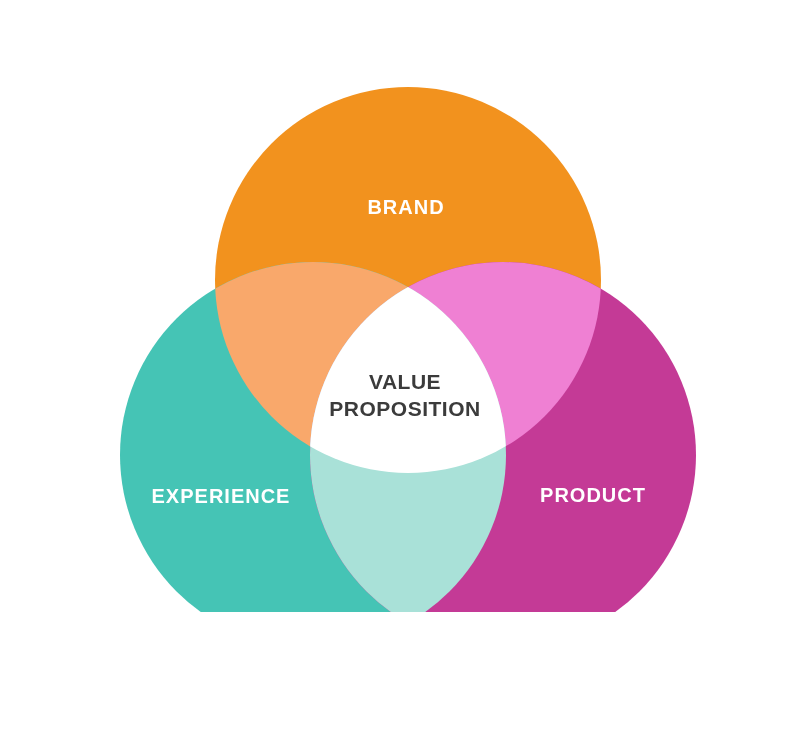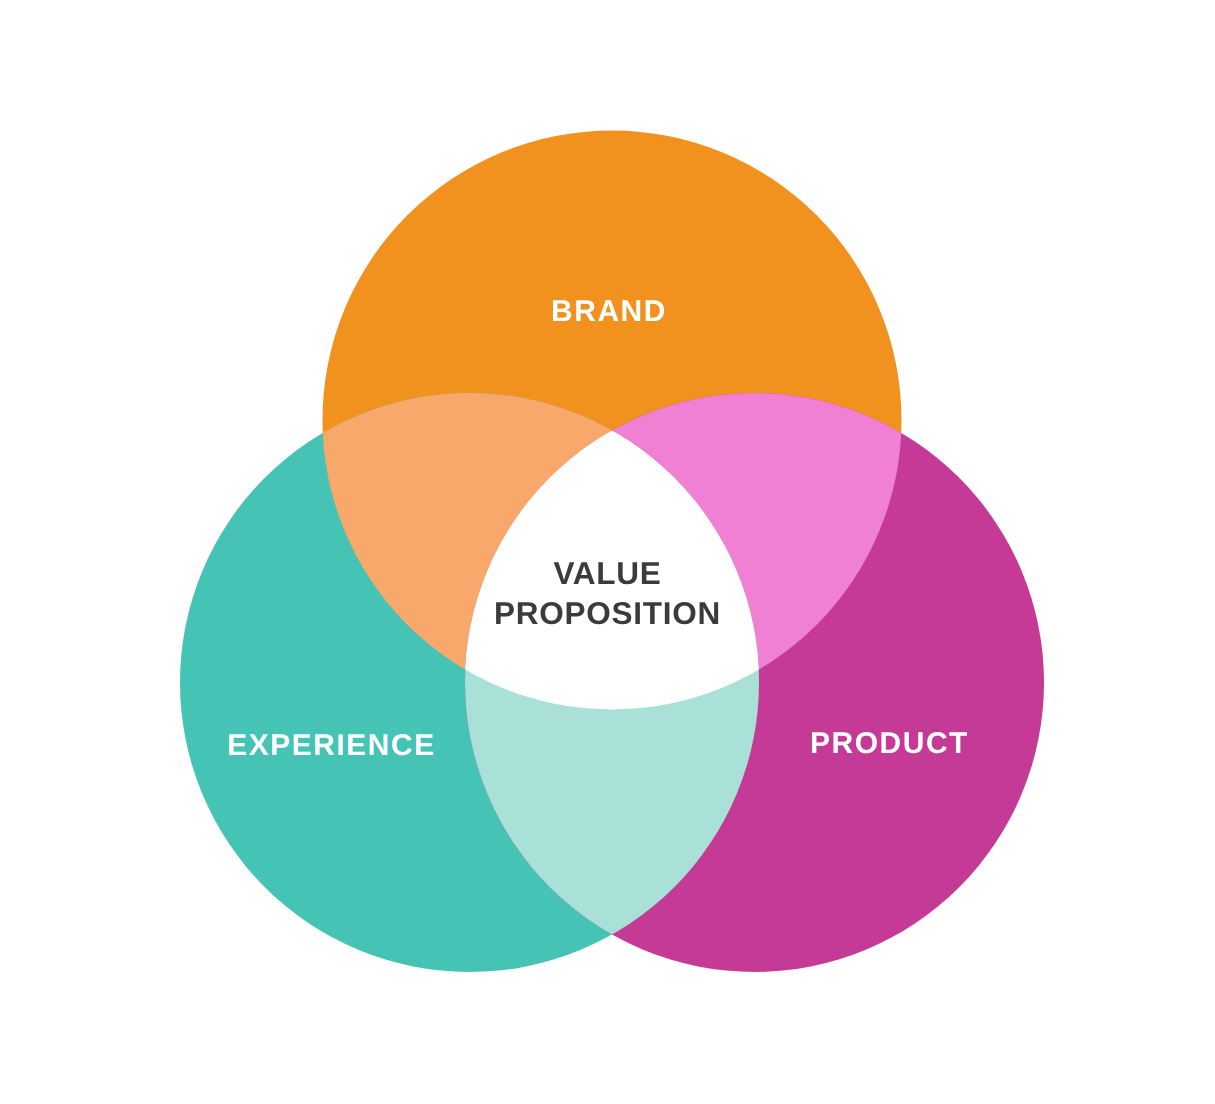--- a/index.html
+++ b/index.html
@@ -4,21 +4,21 @@
 <style>
   html, body {
     margin: 0;
     padding: 0;
     background: #ffffff;
     font-family: "Liberation Sans", sans-serif;
   }
   .canvas {
     position: relative;
     width: 810px;
-    height: 736px;
+    height: 612px;
     background: #ffffff;
     overflow: hidden;
   }
   svg { display: block; }
   .circle-label {
     font-family: "Liberation Sans", sans-serif;
     font-weight: 700;
     font-size: 20px;
     letter-spacing: 1px;
     fill: #ffffff;

